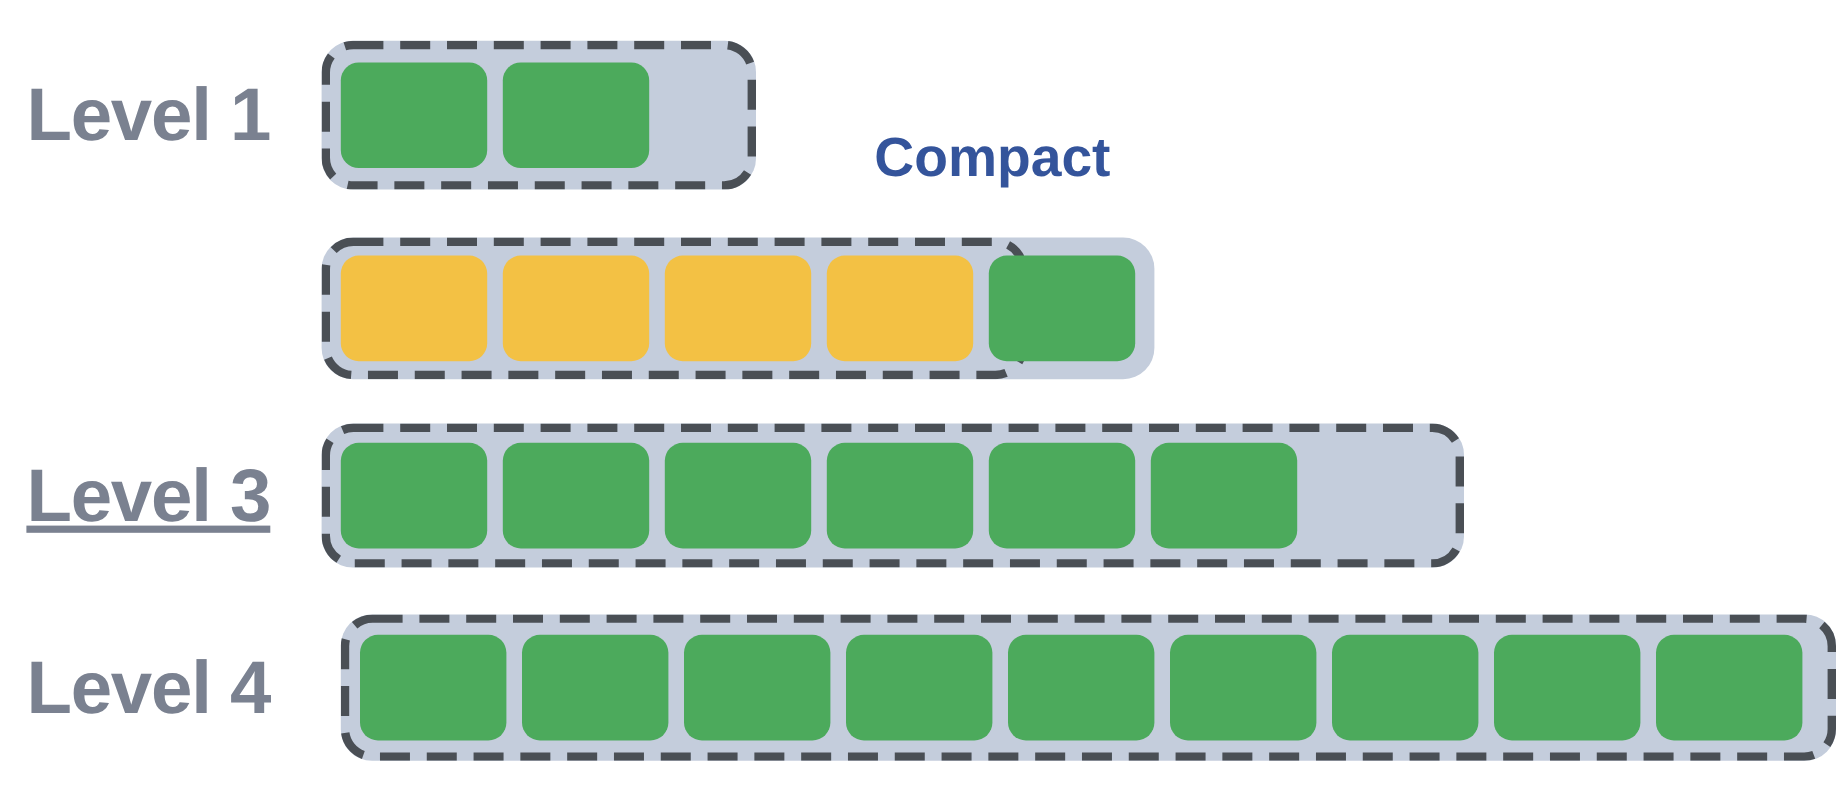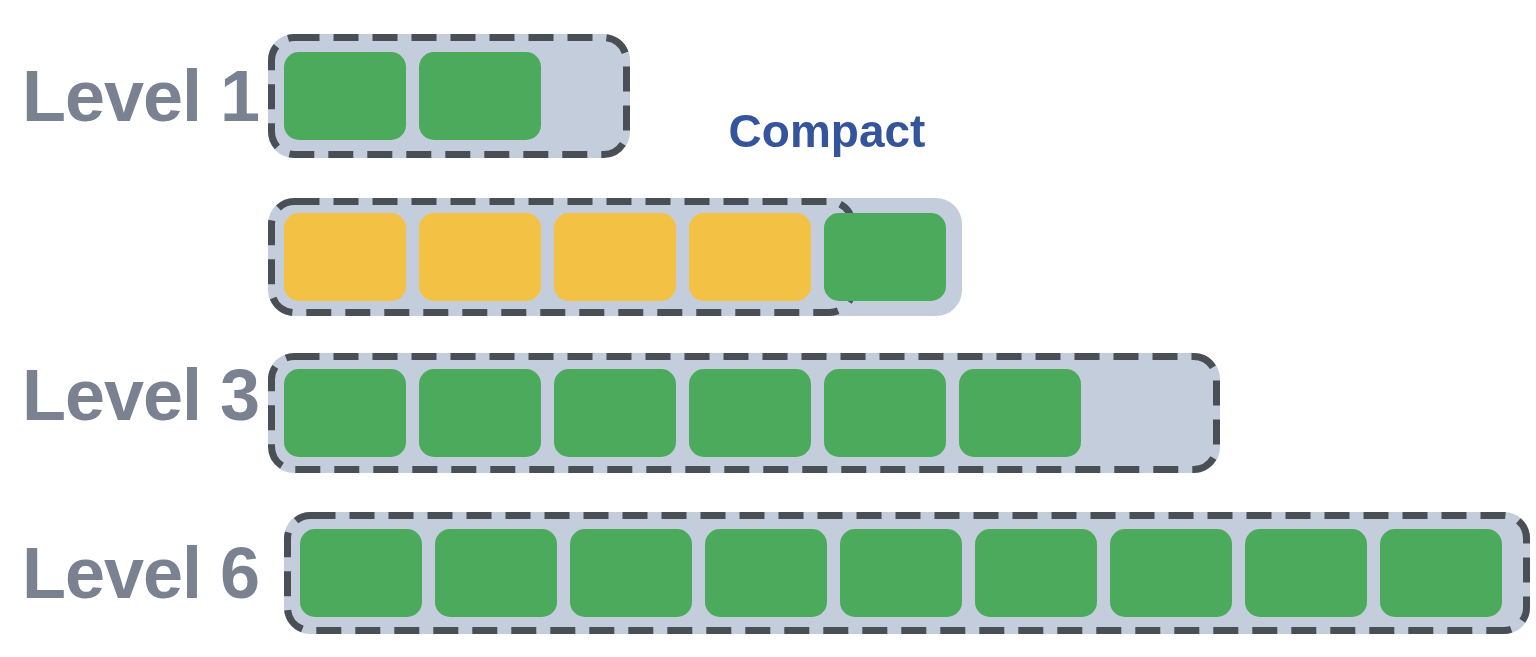--- a/index.html
+++ b/index.html
@@ -14,21 +14,21 @@
     overflow: hidden;
     background: var(--background, #ffffff);
     font-family: "Liberation Sans", sans-serif;
   }
   .level-label {
     position: absolute;
     left: 22px;
     display: flex;
     align-items: center;
     font-weight: 700;
-    font-size: 72px;
+    font-size: 62px;
     letter-spacing: -1px;
     color: var(--label-text, #7A8190);
     white-space: nowrap;
   }
   .container {
     position: absolute;
     background: var(--container-fill, #C4CDDC);
     border-radius: 26px;
   }
   .dash-outline {
@@ -63,21 +63,21 @@
     text-align: center;
     font-weight: 700;
     font-size: 46px;
     color: var(--annotation-text, #34549B);
     white-space: nowrap;
   }
 
   
   .lab-1 { top: 34px;  height: 124px; }
   .lab-2 { top: 198px; height: 118px; }
-  .lab-3 { top: 335px; height: 120px; }
+  .lab-3 { top: 353px; height: 120px; text-decoration: underline; }
   .lab-4 { top: 512px; height: 122px; }
 
   .cont-1 { left: 268px; top: 34px;  width: 362px;  height: 124px; }
   .cont-2 { left: 268px; top: 198px; width: 694px;  height: 118px; }
   .cont-3 { left: 268px; top: 353px; width: 952px;  height: 120px; }
   .cont-4 { left: 284px; top: 512px; width: 1246px; height: 122px; }
 
   .dash-1 { left: 268px; top: 34px;  }
   .dash-2 { left: 268px; top: 198px; }
   .dash-3 { left: 268px; top: 353px; }
@@ -123,21 +123,21 @@
         <div class="block" style="background: rgb(76, 170, 92);"></div>
         <div class="block" style="background: rgb(76, 170, 92);"></div>
         <div class="block" style="background: rgb(76, 170, 92);"></div>
         <div class="block" style="background: rgb(76, 170, 92);"></div>
       </div>
   </div>
   <svg class="dash-outline dash-3" width="952" height="120">
     <rect x="3.5" y="3.5" width="945" height="113" rx="23"></rect>
   </svg>
 
-  <div class="level-label lab-4">Level 6</div>
+  <div class="level-label lab-4">Level 4</div>
   <div class="container cont-4">
     <div class="blocks">
         <div class="block" style="background: rgb(76, 170, 92);"></div>
         <div class="block" style="background: rgb(76, 170, 92);"></div>
         <div class="block" style="background: rgb(76, 170, 92);"></div>
         <div class="block" style="background: rgb(76, 170, 92);"></div>
         <div class="block" style="background: rgb(76, 170, 92);"></div>
         <div class="block" style="background: rgb(76, 170, 92);"></div>
         <div class="block" style="background: rgb(76, 170, 92);"></div>
         <div class="block" style="background: rgb(76, 170, 92);"></div>

